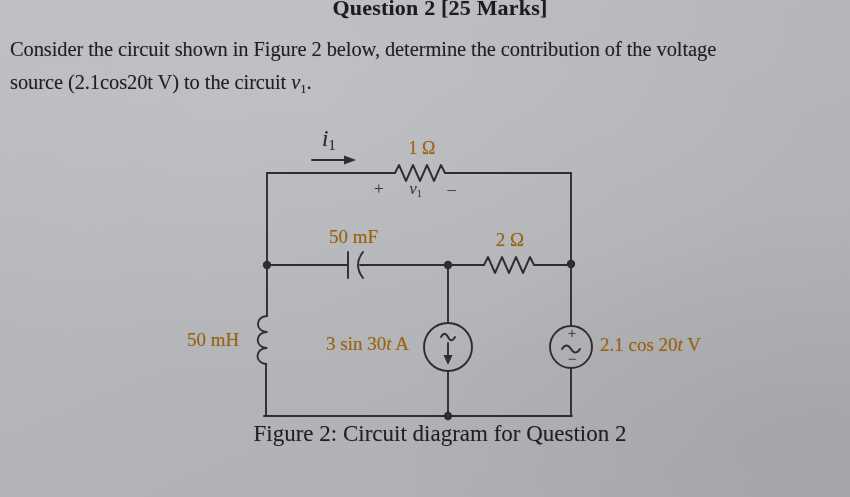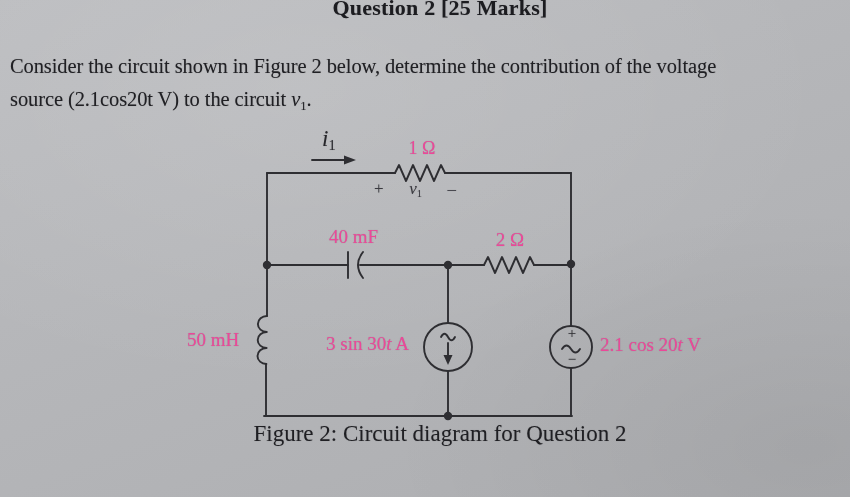--- a/index.html
+++ b/index.html
@@ -11,25 +11,25 @@
       linear-gradient(158deg,#bcbdc0 0%,#b5b6b9 45%,#adaeb1 100%);
     font-family:"Liberation Serif", serif;
     color:#26262a;
   }
   .abs{position:absolute;}
   .photo-soft{text-shadow:0 0 1px rgba(45,45,50,0.28);}
   #title{
     top:-5px;left:15px;width:850px;text-align:center;
     font-size:22px;font-weight:bold;color:#1c1c20;letter-spacing:0.2px;
   }
-  .qline{left:10px;width:830px;font-size:20.5px;letter-spacing:-0.1px;color:#202024;margin-top:17px;}
+  .qline{left:10px;width:830px;font-size:20.5px;letter-spacing:-0.1px;color:#202024;}
   #qline1{top:38px;}
   #qline2{top:71px;}
   .sub{font-size:0.62em;vertical-align:-0.28em;}
-  .clabel{font-size:19px;color:#ec4899;white-space:nowrap;}
+  .clabel{font-size:19px;color:#a16207;white-space:nowrap;}
   #i1-label{top:126px;left:322px;font-size:23px;font-style:italic;}
   #r1-label{top:138px;left:398px;width:48px;text-align:center;font-size:18px;}
   #v1-row{top:179px;left:374px;width:82px;display:flex;justify-content:space-between;font-size:17px;color:#3a3a40;}
   #v1-row i{font-size:17px;}
   #cap-label{top:226px;left:329px;}
   #r2-label{top:229px;left:494px;width:32px;text-align:center;}
   #ind-label{top:329px;left:187px;}
   #isrc-label{top:333px;left:326px;}
   #vsrc-label{top:334px;left:600px;}
   #vsrc-plus{top:325px;left:564px;width:16px;text-align:center;font-size:15px;color:#2c2c30;}
@@ -98,21 +98,21 @@
 <div id="i1-label" class="abs photo-soft"><span>i</span><span class="sub" style="font-style:normal">1</span></div>
 
 <div id="r1-label" class="abs clabel photo-soft">1 Ω</div>
 
 <div id="v1-row" class="abs photo-soft">
   <span>+</span>
   <span><i>v</i><span class="sub">1</span></span>
   <span>–</span>
 </div>
 
-<div id="cap-label" class="abs clabel photo-soft">40 mF</div>
+<div id="cap-label" class="abs clabel photo-soft">50 mF</div>
 
 <div id="r2-label" class="abs clabel photo-soft">2 Ω</div>
 
 <div id="ind-label" class="abs clabel photo-soft">50 mH</div>
 
 <div id="isrc-label" class="abs clabel photo-soft"><span>3 sin 30</span><i>t</i><span> A</span></div>
 
 <div id="vsrc-label" class="abs clabel photo-soft"><span>2.1 cos 20</span><i>t</i><span> V</span></div>
 
 <div id="vsrc-plus" class="abs photo-soft">+</div>

